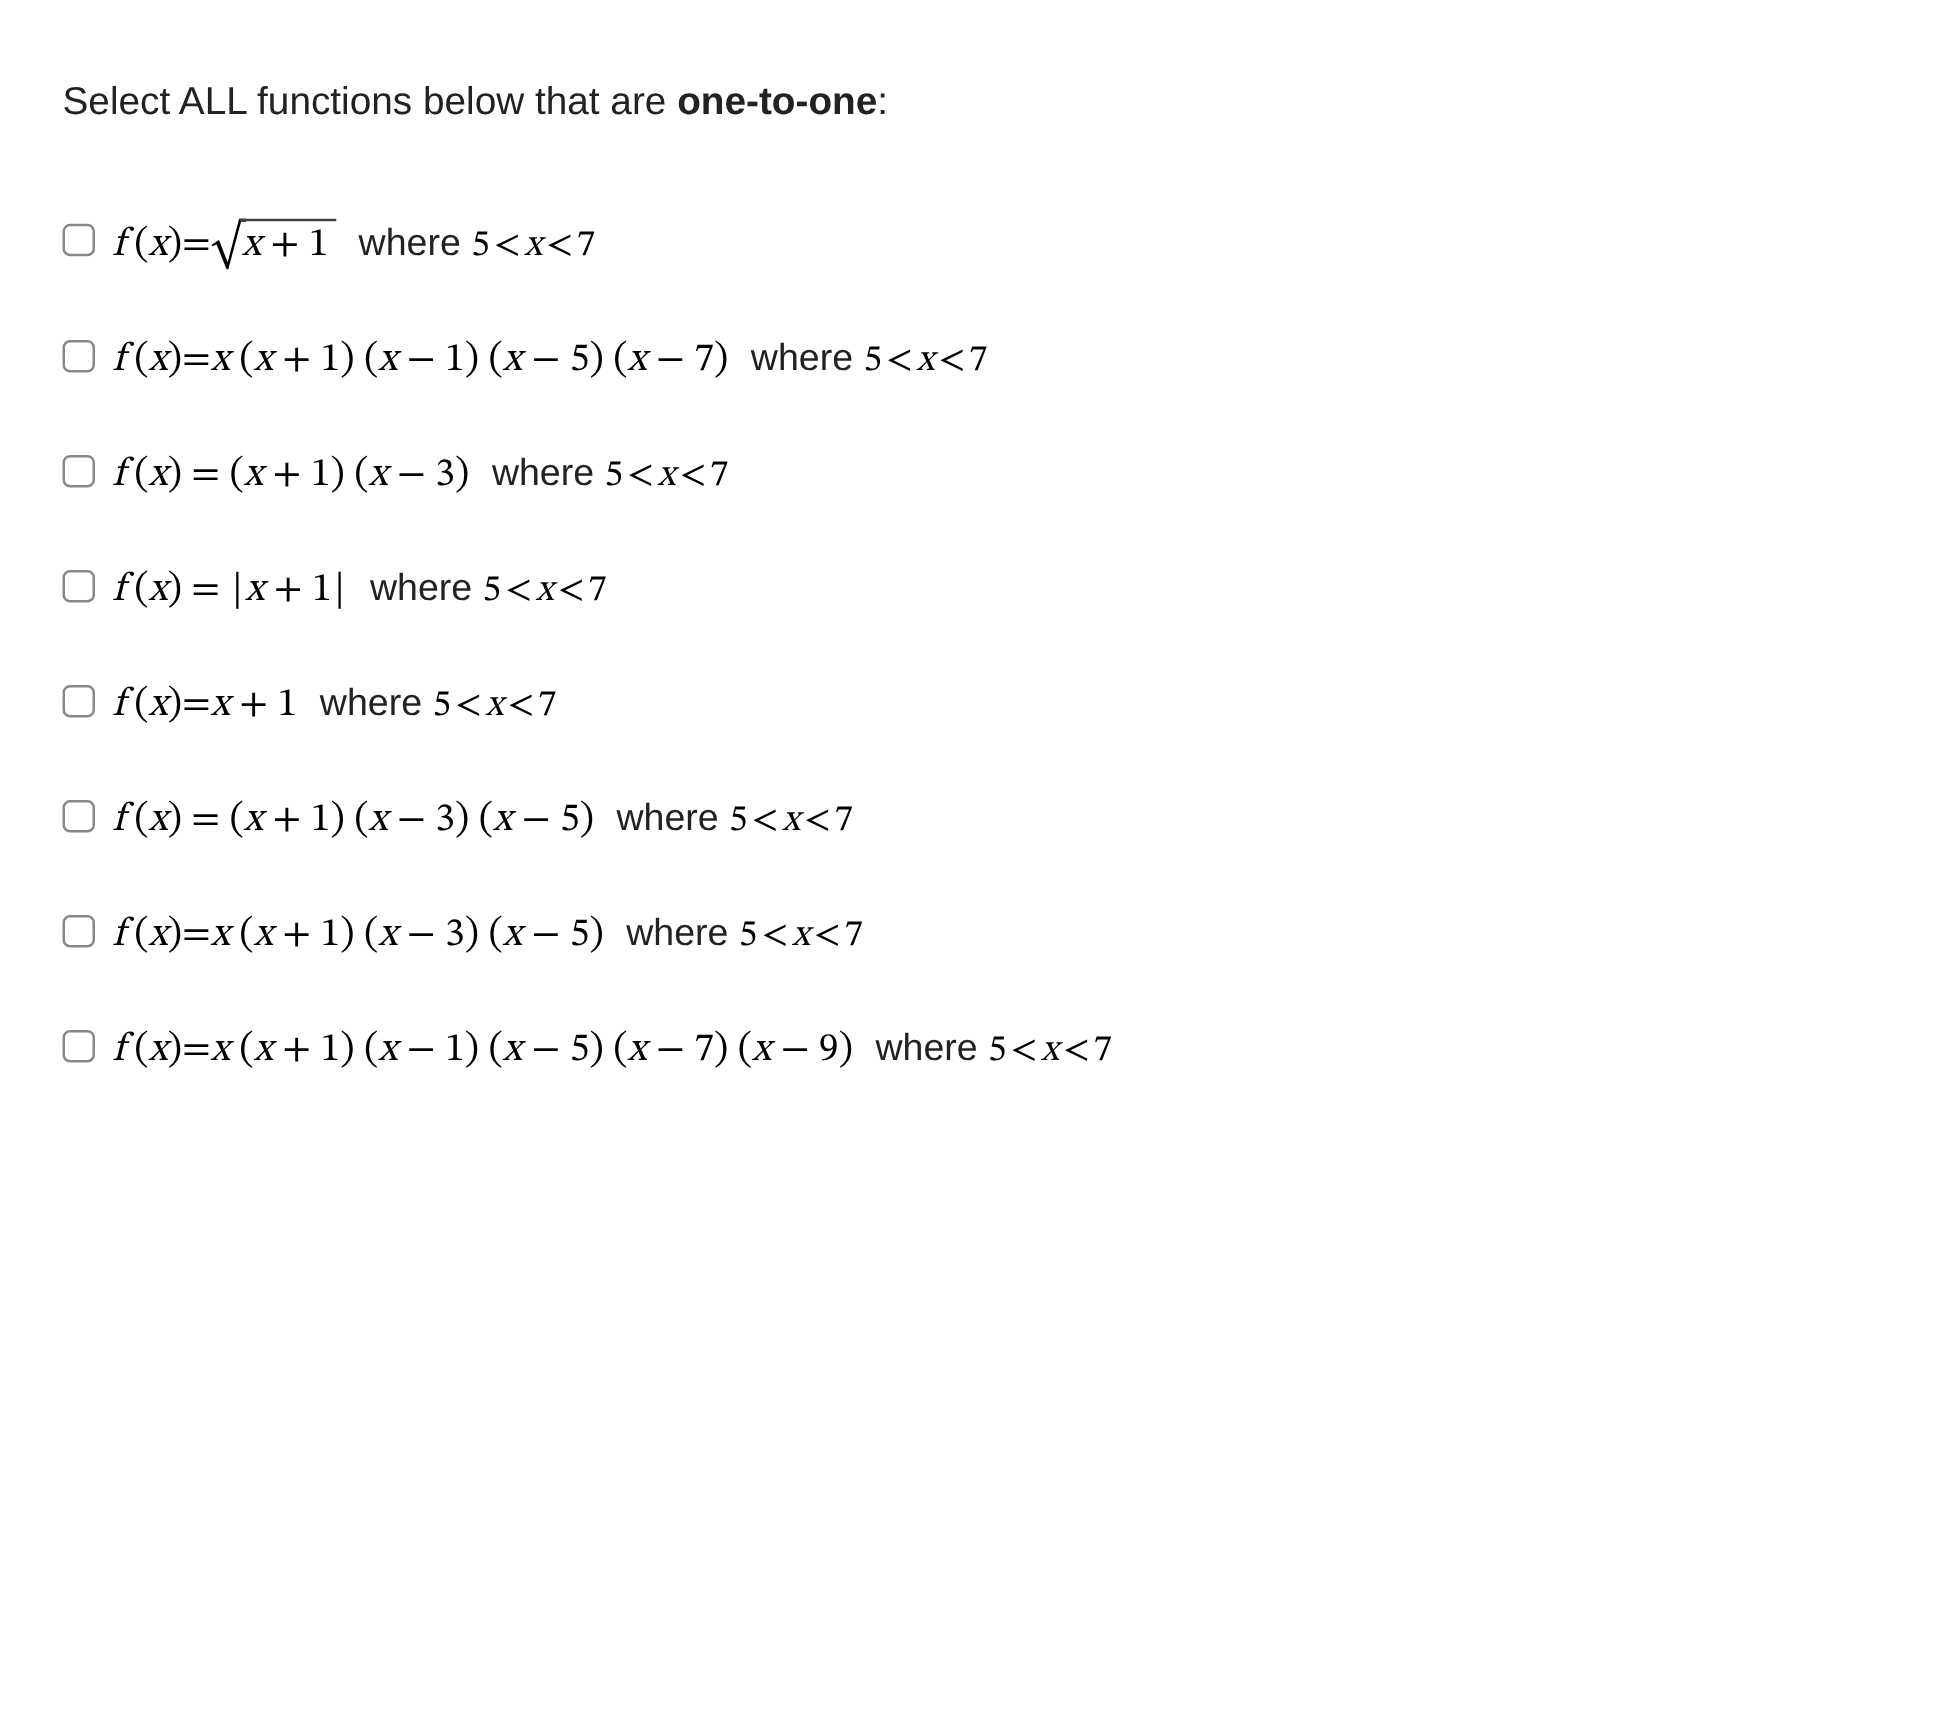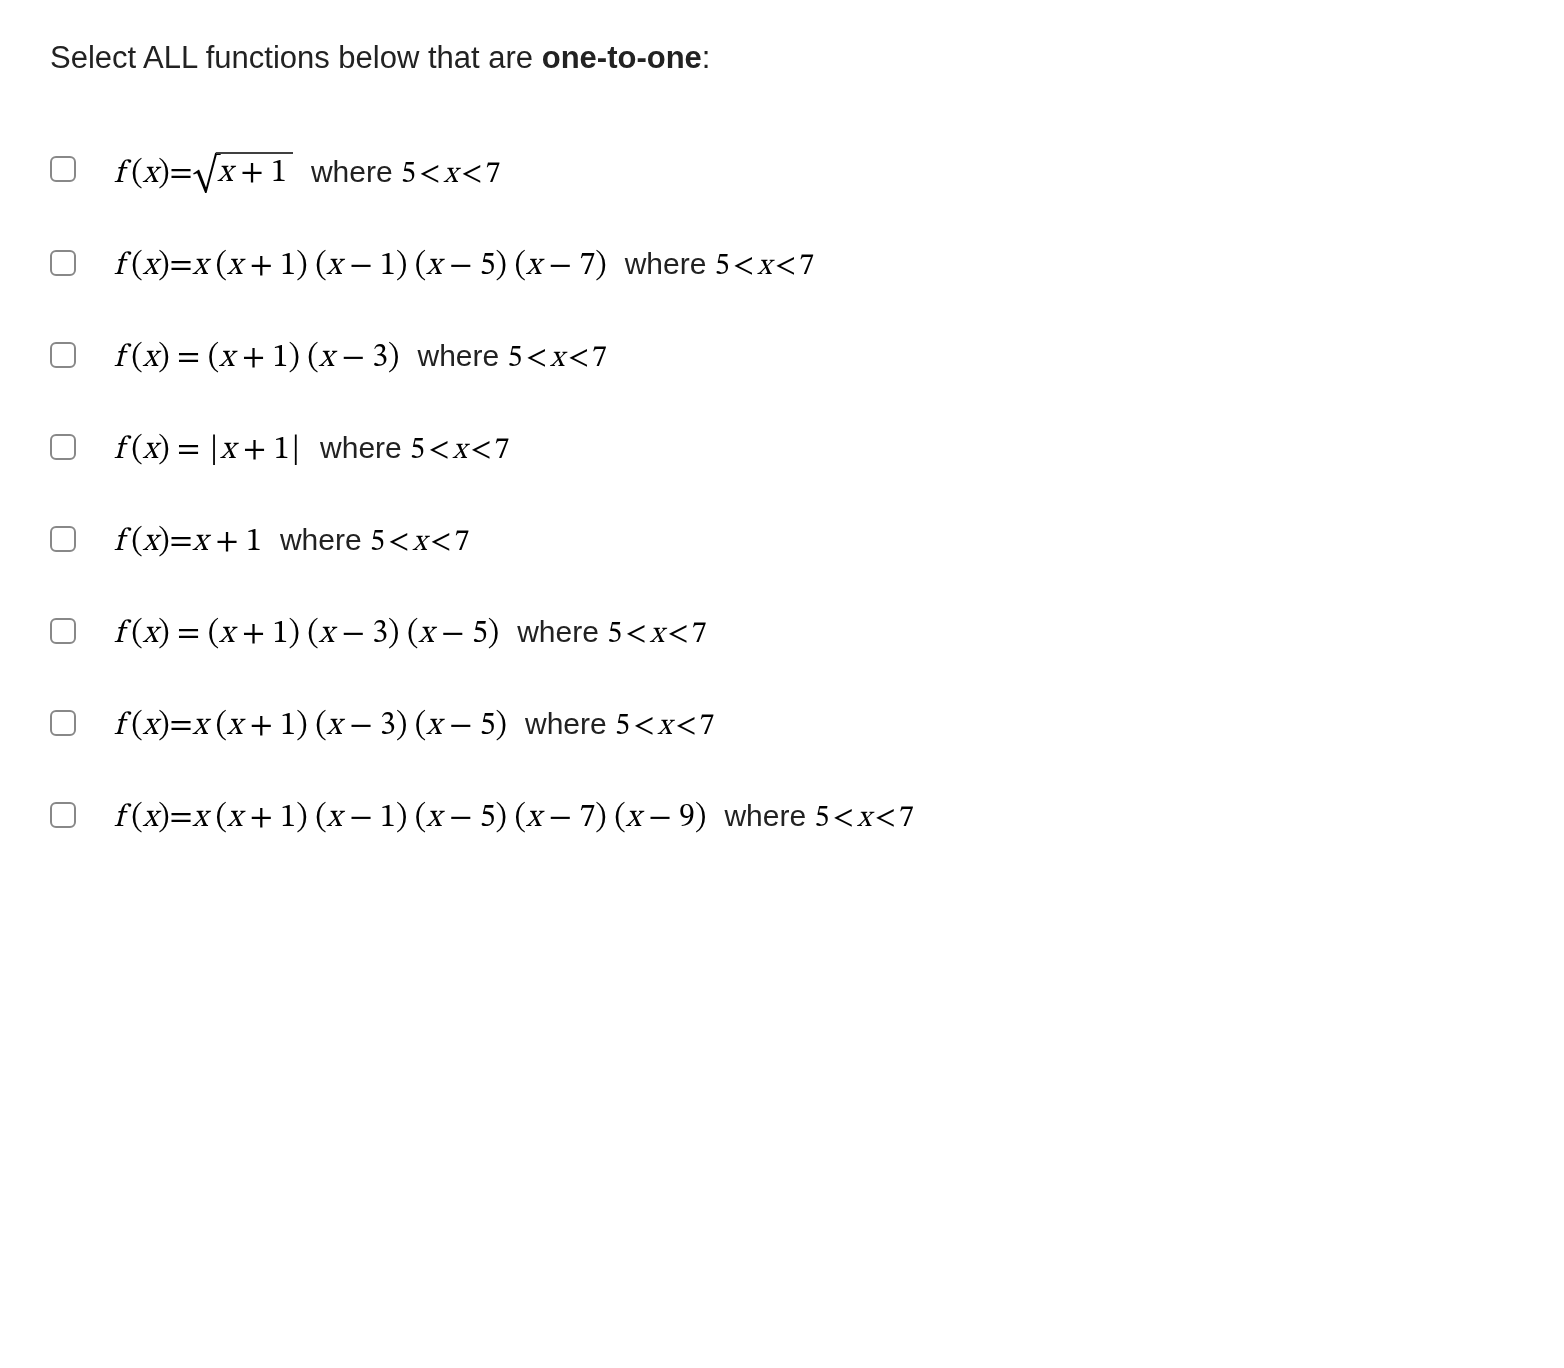--- a/index.html
+++ b/index.html
@@ -10,20 +10,21 @@
       color: #333;
       width: 1564px;
       height: 1368px;
       padding: 40px 50px;
     }
     .question {
       font-size: 31px;
       font-weight: 400;
       color: #222;
       margin-bottom: 50px;
+      margin-top: 23px;
     }
     .question strong {
       font-weight: 700;
     }
     .options { display: flex; flex-direction: column; gap: 0; }
     .option-row {
       display: flex;
       align-items: flex-start;
       gap: 14px;
       padding: 26px 0;
@@ -36,21 +37,20 @@
       flex-shrink: 0;
       margin-top: 4px;
       background: #fff;
       cursor: pointer;
     }
     .label-wrap {
       display: flex;
       align-items: baseline;
       flex-wrap: wrap;
       gap: 18px;
-      margin-left: 24px;
     }
     .formula {
       font-family: 'STIX Two Math','Latin Modern Math','Cambria Math', Georgia, 'Times New Roman', serif;
       font-size: 32px;
       color: #000;
       white-space: nowrap;
       font-style: italic;
     }
     .formula .up {
       font-style: normal;

